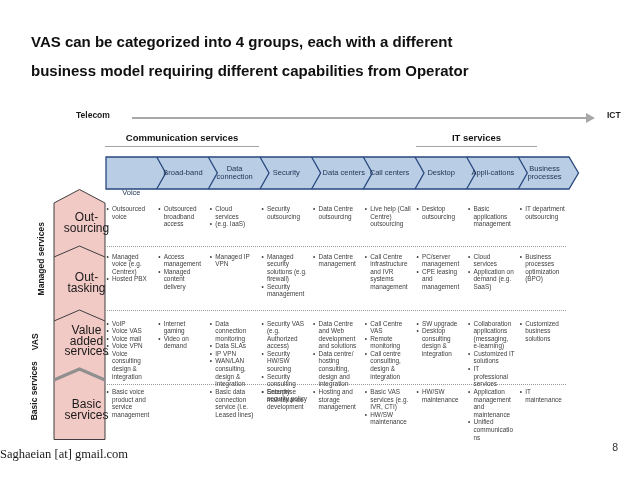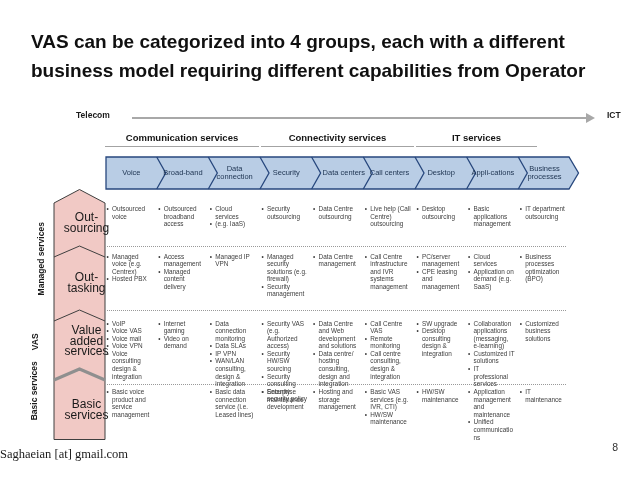--- a/index.html
+++ b/index.html
@@ -2,21 +2,21 @@
 <html><head>
 <meta charset="utf-8">
 <style>
   html,body { margin:0; padding:0; background:#ffffff; }
   .slide {
     position:relative; width:638px; height:478px; background:#ffffff;
     font-family:"Liberation Sans", sans-serif; overflow:hidden;
   }
   .title {
     position:absolute; left:31px; top:27px; width:580px;
-    font-size:19px; font-weight:bold; color:#101010; line-height:29px;
+    font-size:15px; font-weight:bold; color:#101010; line-height:29px;
   }
   .axis-label { position:absolute; top:110px; font-size:8.5px; font-weight:bold; color:#1a1a1a; }
   .axis-left  { left:76px; }
   .axis-right { left:607px; }
   .axis-line  { position:absolute; left:132px; top:117px; width:454px; height:2px; background:#a8a8a8; }
   .axis-head  { position:absolute; left:586px; top:113px; width:0; height:0;
                 border-left:9px solid #a8a8a8; border-top:5px solid transparent; border-bottom:5px solid transparent; }
 
   .group-header {
     position:absolute; top:130px; height:17px; box-sizing:border-box;
@@ -80,29 +80,28 @@
     <div>VAS can be categorized into 4 groups, each with a different</div>
     <div>business model requiring different capabilities from Operator</div>
   </div>
 
   <div class="axis-label axis-left">Telecom</div>
   <div class="axis-line"></div>
   <div class="axis-head"></div>
   <div class="axis-label axis-right">ICT</div>
 
   <div class="group-header gh-1">Communication services</div>
-  <div class="group-header gh-2">Connectivity services</div>
   <div class="group-header gh-3">IT services</div>
 
   <svg class="band-svg" width="478" height="34" viewBox="0 0 478 34">
     <path class="chev-fill" d="M1,1 L464,1 L473.5,17 L464,33 L1,33 Z" fill="#b9cde5" stroke="#27477d" stroke-width="1.3"></path>
     <path class="chev-sep" d="M51.7,1 L60.7,17 L51.7,33 M103.3,1 L112.3,17 L103.3,33 M155,1 L164,17 L155,33 M206.6,1 L215.6,17 L206.6,33 M258.3,1 L267.3,17 L258.3,33 M310,1 L319,17 L310,33 M361.6,1 L370.6,17 L361.6,33 M413.3,1 L422.3,17 L413.3,33" fill="none" stroke="#27477d" stroke-width="1.3"></path>
   </svg>
   <div id="col-labels">
-      <div class="col-label" style="left: 105.5px; width: 51.65px;">Voice</div>
+      <div class="col-label" style="left: 105.5px; width: 51.65px; margin-top: 20px;">Voice</div>
       <div class="col-label" style="left: 157.15px; width: 51.65px;">Broad-band</div>
       <div class="col-label" style="left: 208.8px; width: 51.65px;">Data connection</div>
       <div class="col-label" style="left: 260.45px; width: 51.65px;">Security</div>
       <div class="col-label" style="left: 318px; width: 51.65px;">Data centers</div>
       <div class="col-label" style="left: 363.75px; width: 51.65px;">Call centers</div>
       <div class="col-label" style="left: 415.4px; width: 51.65px;">Desktop</div>
       <div class="col-label" style="left: 467.05px; width: 51.65px;">Appli-cations</div>
       <div class="col-label" style="left: 518.7px; width: 51.65px;">Business processes</div>
     </div>
 

